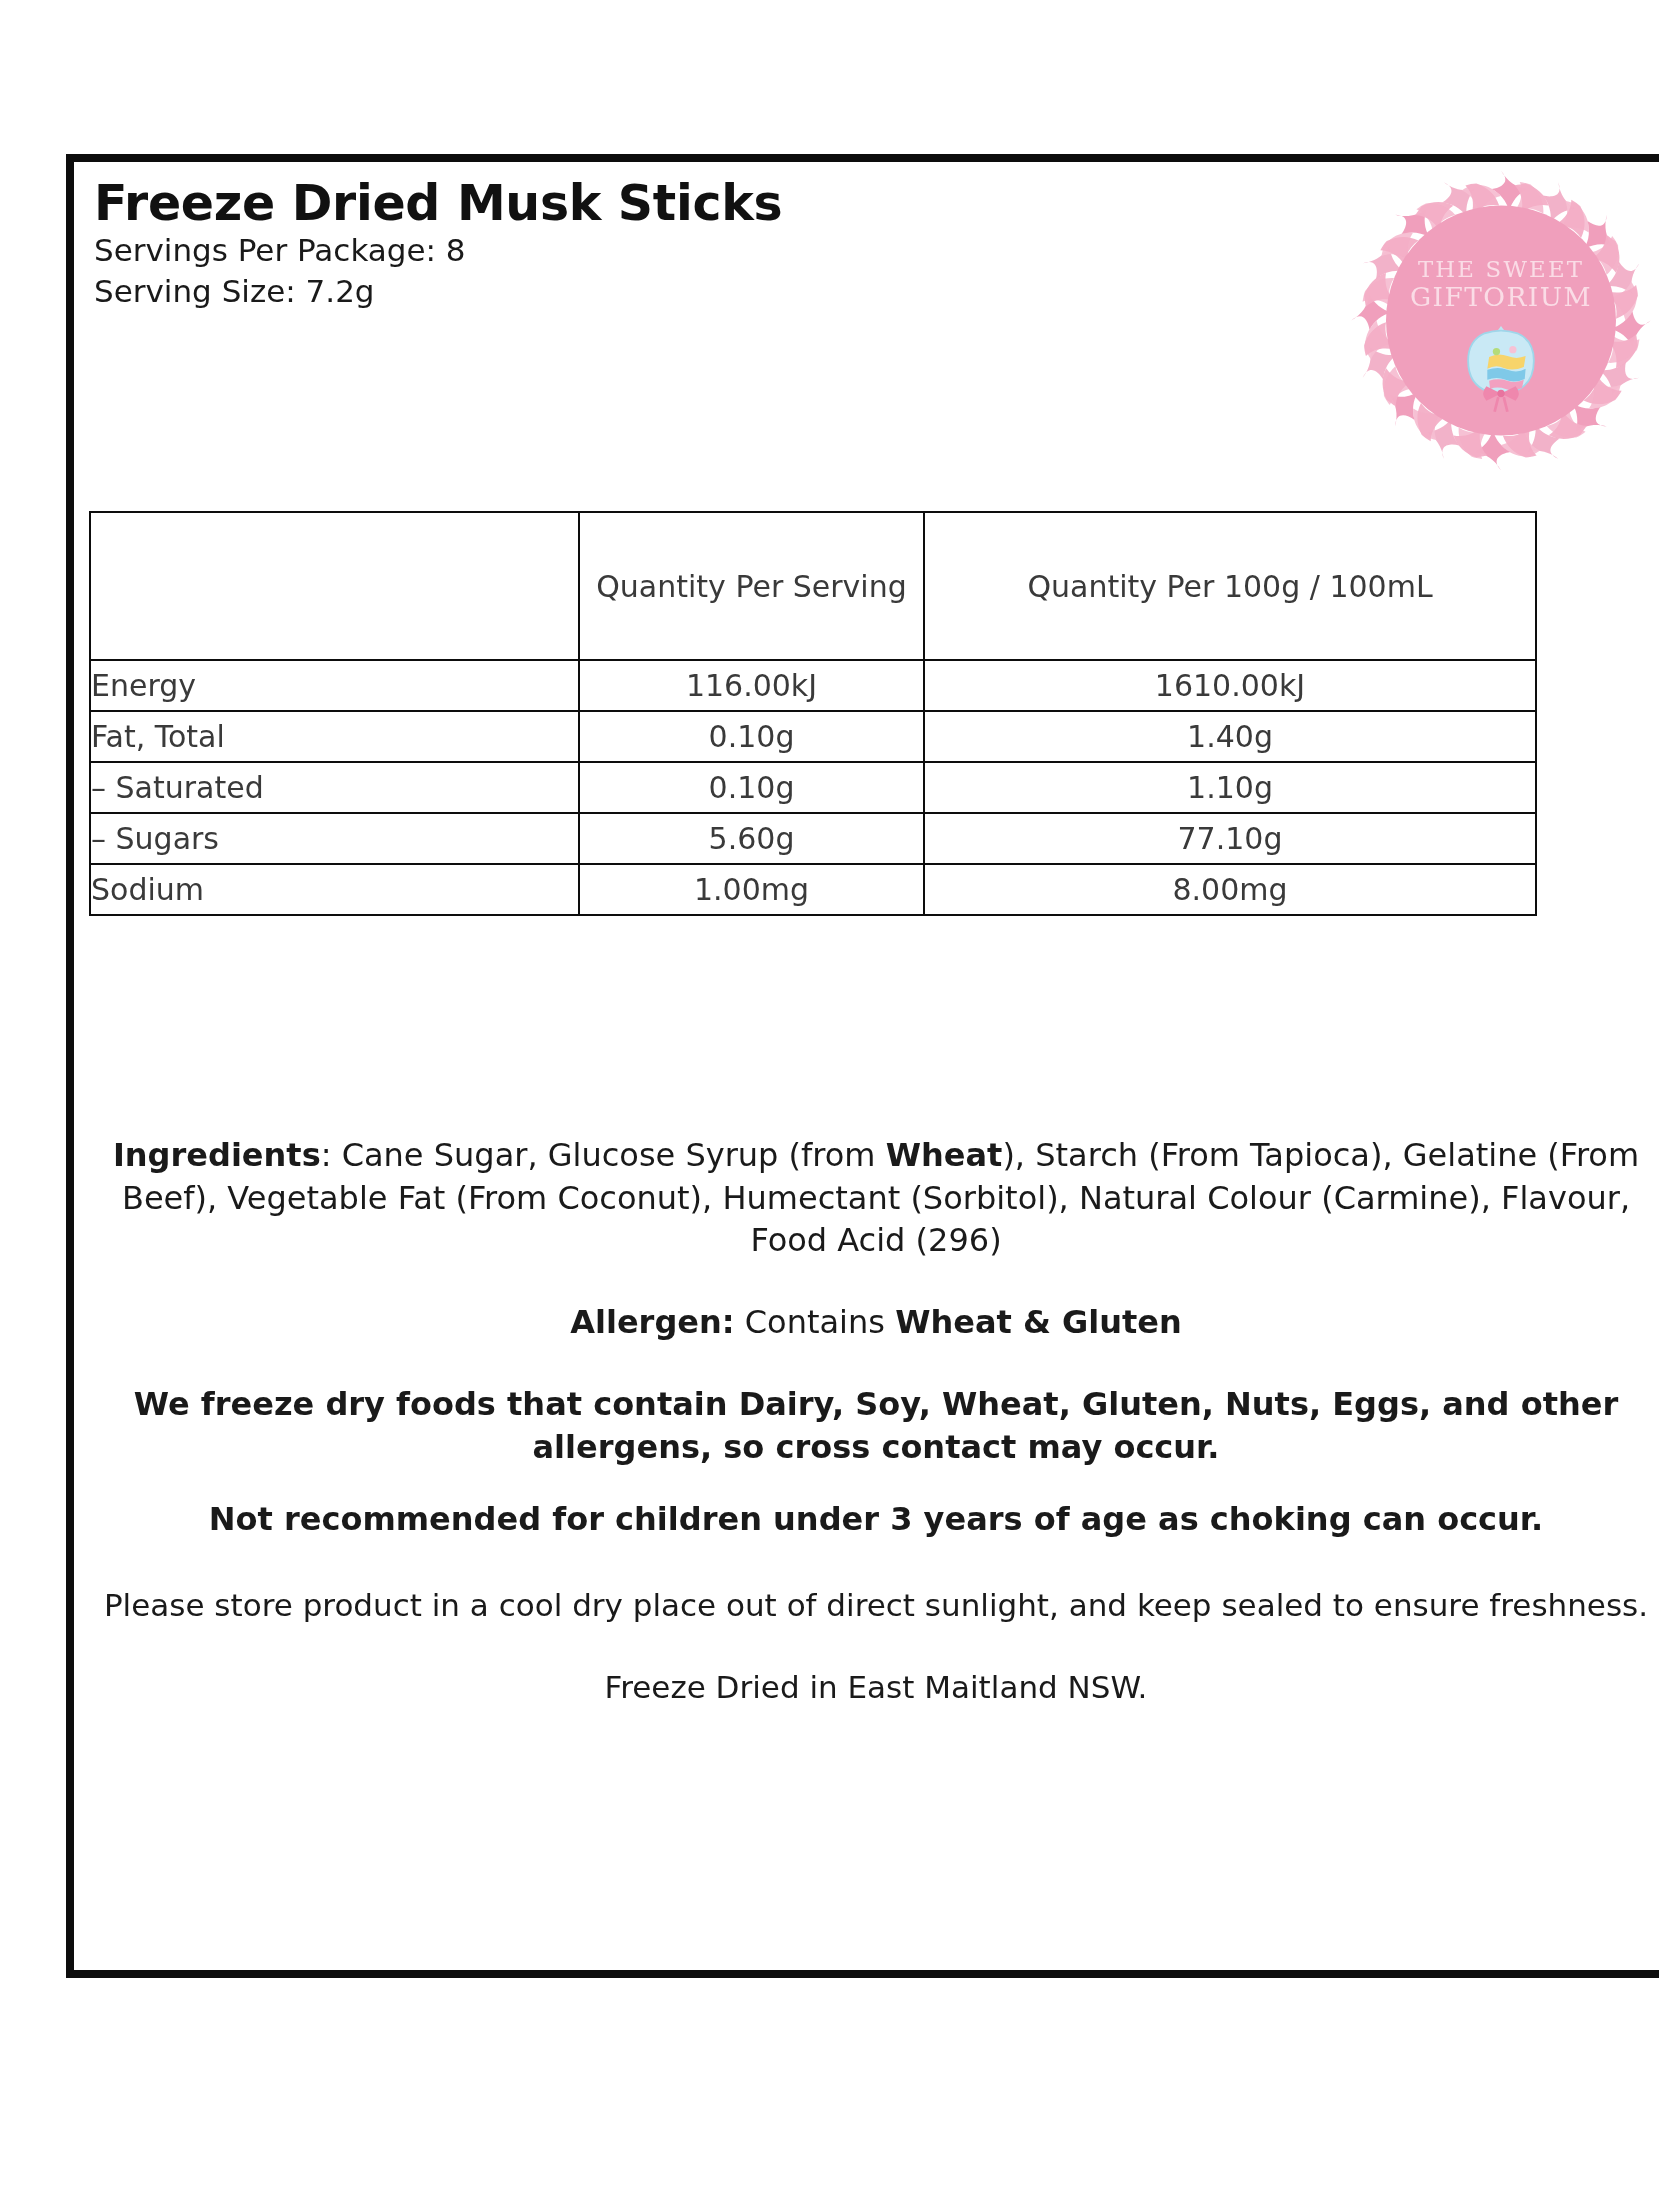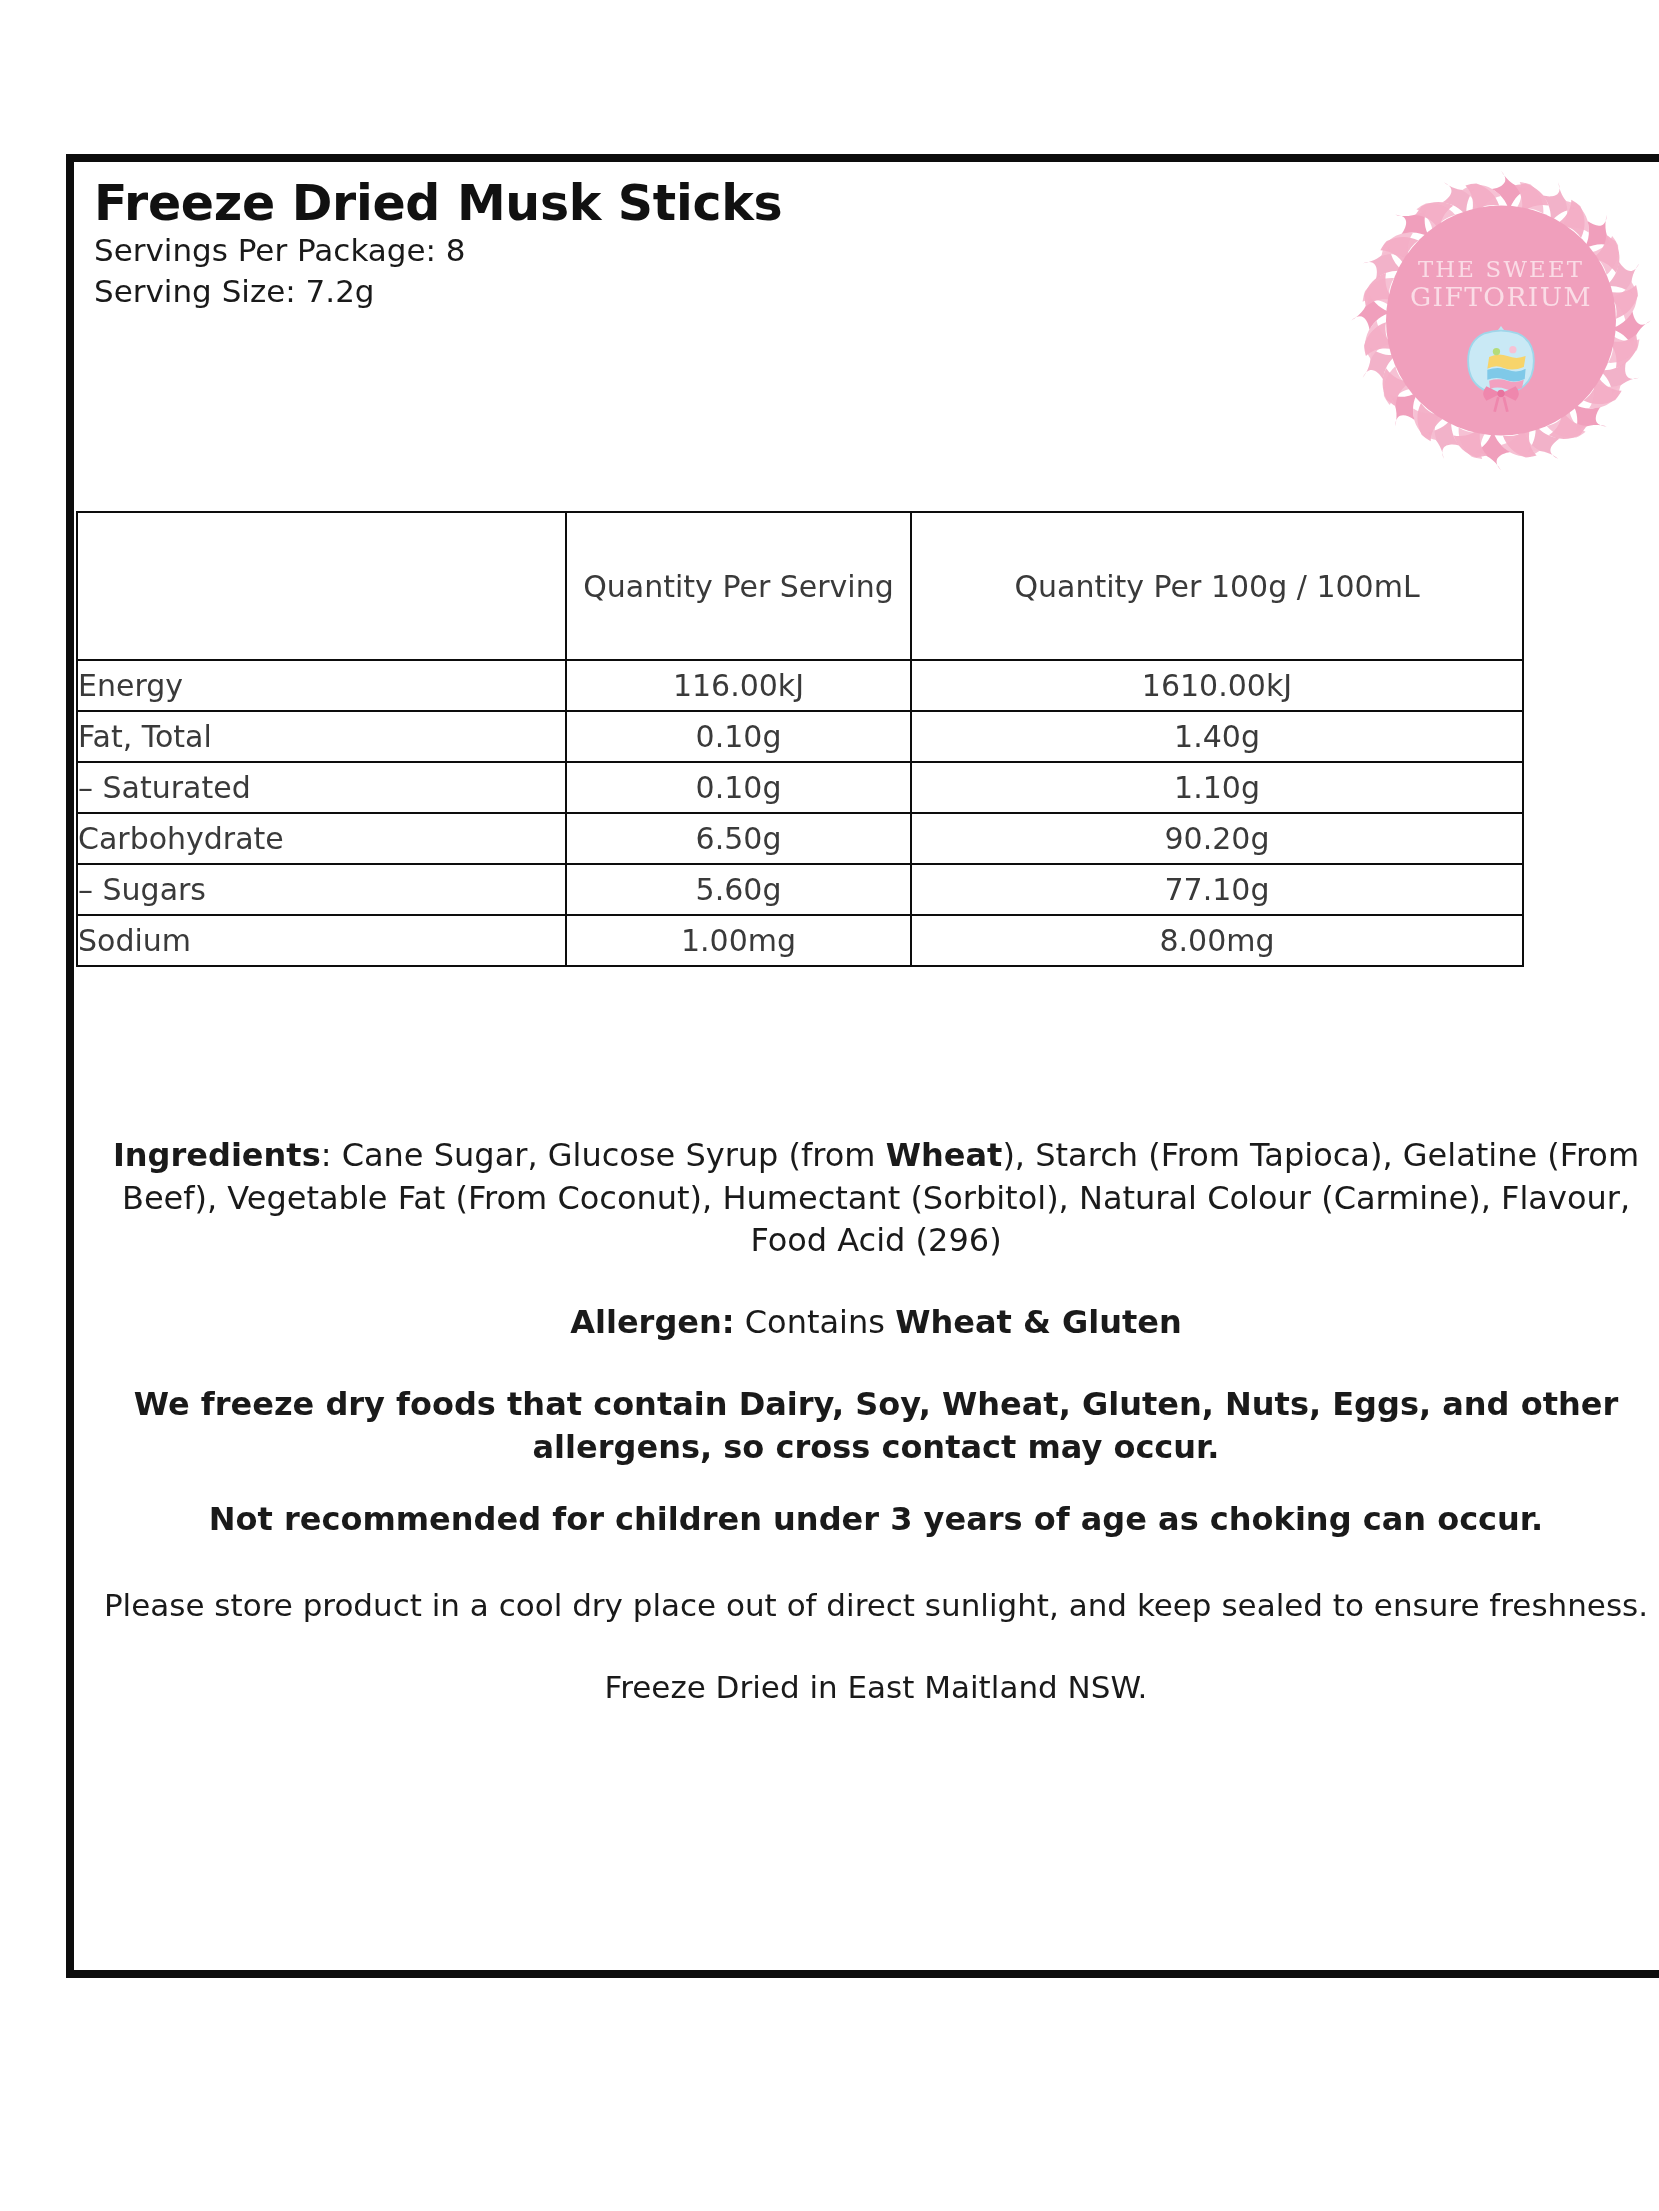--- a/index.html
+++ b/index.html
@@ -66,21 +66,21 @@
     right: 25.6px;
     top: 7.3px;
     width: 302px;
     height: 303px;
   }
   #brand-logo svg { display: block; width: 100%; height: 100%; }
 
   
   #nutrition-table-wrap {
     position: absolute;
-    left: 2px;
+    left: 15px;
     top: 349px;
     width: 1446px;
   }
   table#nutrition-table {
     border-collapse: collapse;
     width: 100%;
     table-layout: fixed;
     font-size: 30px;
     color: #3a3a3a;
   }
@@ -252,25 +252,20 @@
           <td class="nutrient-name">Fat, Total</td>
           <td class="nutrient-val">0.10g</td>
           <td class="nutrient-val">1.40g</td>
         </tr>
         <tr>
           <td class="nutrient-name">– Saturated</td>
           <td class="nutrient-val">0.10g</td>
           <td class="nutrient-val">1.10g</td>
         </tr>
         <tr>
-          <td class="nutrient-name">Carbohydrate</td>
-          <td class="nutrient-val">6.50g</td>
-          <td class="nutrient-val">90.20g</td>
-        </tr>
-        <tr>
           <td class="nutrient-name">– Sugars</td>
           <td class="nutrient-val">5.60g</td>
           <td class="nutrient-val">77.10g</td>
         </tr>
         <tr>
           <td class="nutrient-name">Sodium</td>
           <td class="nutrient-val">1.00mg</td>
           <td class="nutrient-val">8.00mg</td>
         </tr>
       </tbody>

